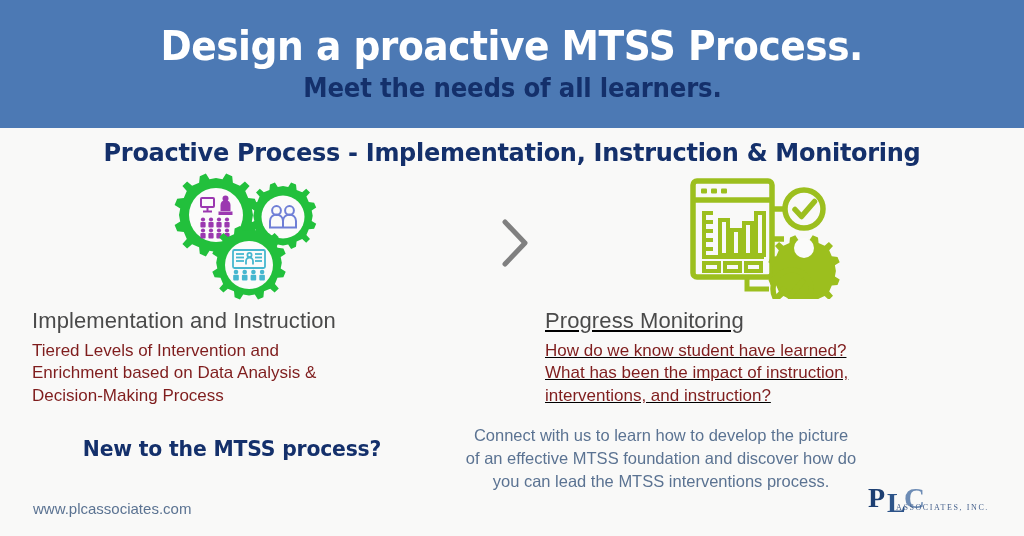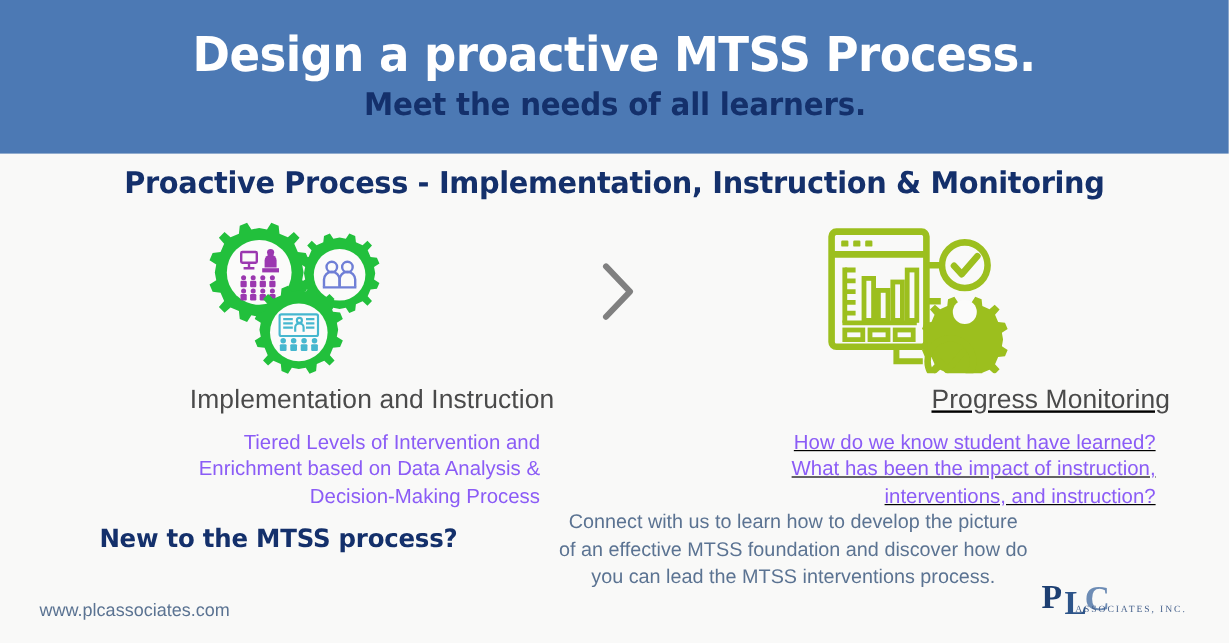--- a/index.html
+++ b/index.html
@@ -74,23 +74,23 @@
   
   .columns {
     position: absolute;
     left: 0;
     top: 172px;
     width: 1024px;
     height: 240px;
   }
   .col {
     position: absolute;
-    top: 12px;
+    top: 0;
     width: 430px;
-    text-align: right;
+    text-align: left;
   }
   .col-left  { left: 32px; }
   .col-right { left: 545px; text-decoration: underline; }
 
   .icon-slot {
     height: 128px;
     display: flex;
     align-items: center;
     justify-content: center;
   }
@@ -98,22 +98,22 @@
   .col-title {
     font-size: 22px;
     color: #4a4a4a;
     margin: 8px 0 6px 0;
     font-weight: normal;
     letter-spacing: 0.1px;
   }
   .col-body {
     font-size: 17px;
     line-height: 1.32;
-    color: #8b5cf6;
-    margin: 12px;
+    color: #7f1d1d;
+    margin: 0;
   }
 
   
   .chevron {
     position: absolute;
     left: 487px;
     top: 212px;
     width: 56px;
     height: 62px;
   }

